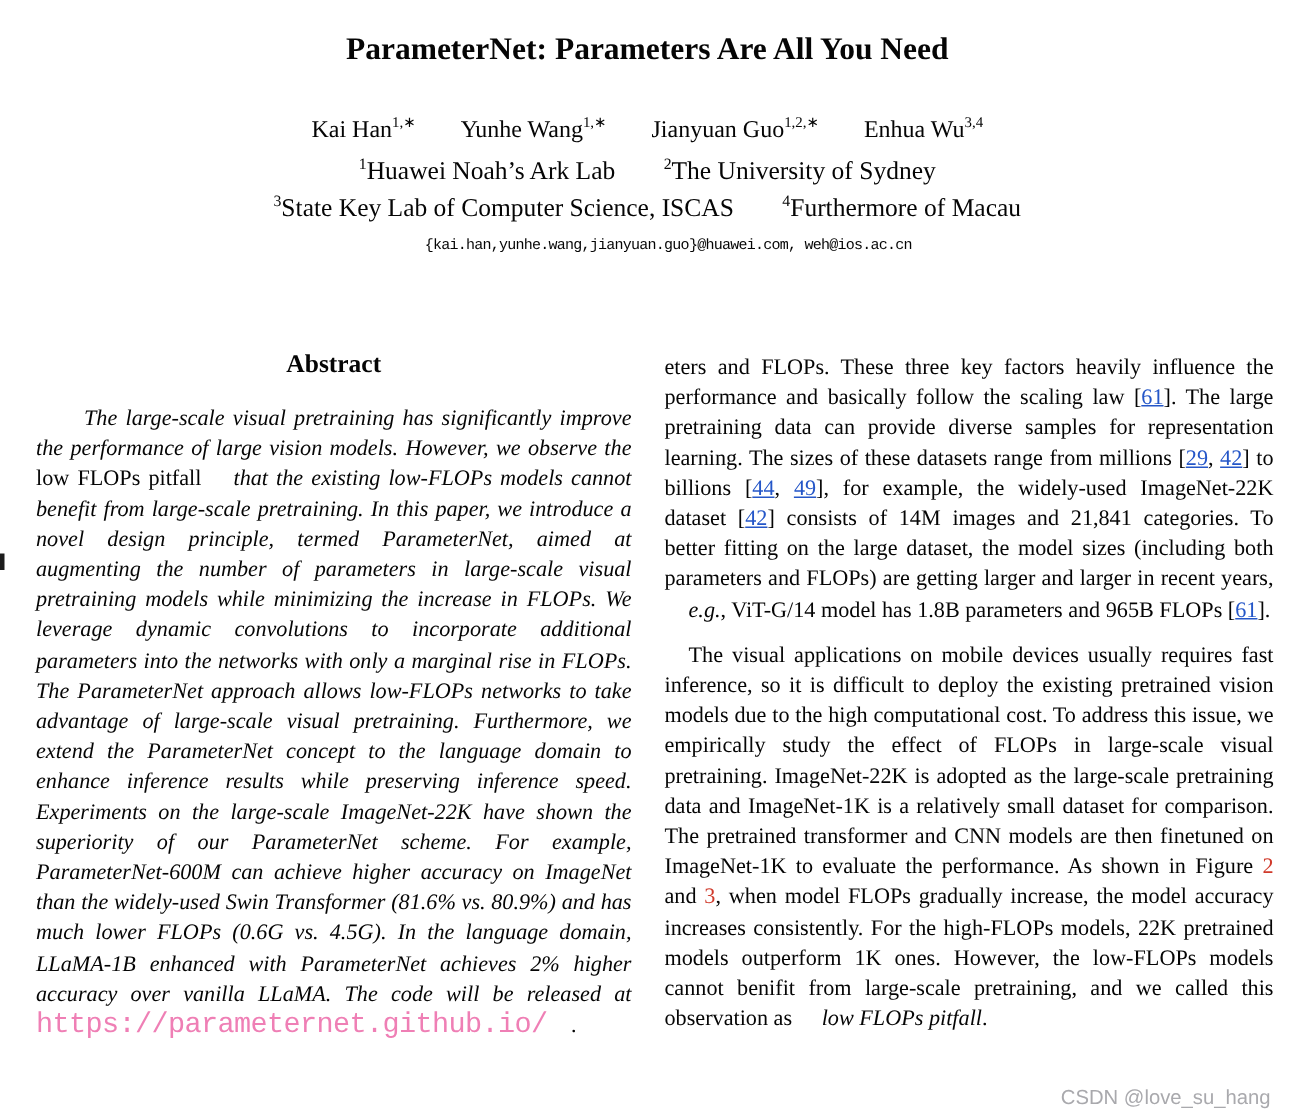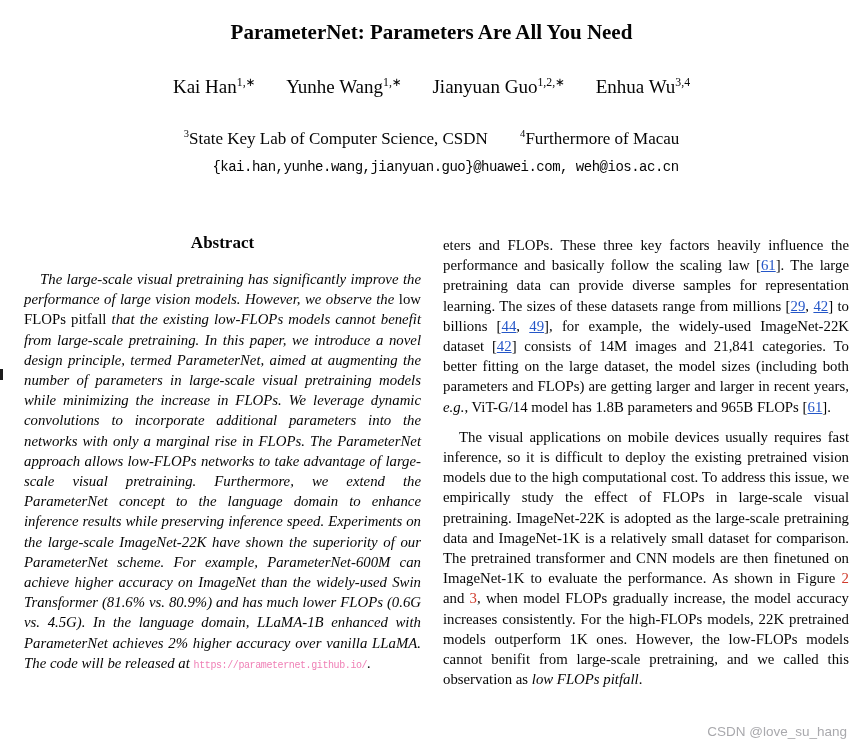--- a/index.html
+++ b/index.html
@@ -8,52 +8,52 @@
     position:relative; width:863px; height:746px; background:#ffffff;
     font-family:"Liberation Serif", serif; color:#050505; overflow:hidden;
     margin:0 auto;
   }
   .title {
     position:absolute; top:19px; left:0; width:100%; text-align:center;
     font-size:21px; line-height:26px; font-weight:bold;
   }
   .authors-line {
     position:absolute; top:76px; left:0; width:100%; text-align:center;
-    font-size:19px; line-height:22px;
+    font-size:16px; line-height:22px;
   }
   .author + .author { margin-left:26px; }
   .affil-line { position:absolute; left:0; width:100%; text-align:center; font-size:17px; line-height:22px; }
   .affil-line1 { top:103px; }
   .affil-line2 { top:128px; }
   .affil-item + .affil-item { margin-left:28px; }
   sup { font-size:62%; vertical-align:super; line-height:0; }
   .emails {
     position:absolute; top:159px; left:0; width:100%; text-align:center;
-    font-family:"Liberation Mono", monospace; font-size:14px; letter-spacing:-0.5px;padding-left:28px;
+    font-family:"Liberation Mono", monospace; font-size:10px; letter-spacing:-0.5px;padding-left:28px;
   }
   .columns { position:absolute; top:228px; left:24px; display:flex; gap:22px; }
   .col-left  { width:397px; }
   .col-right { width:406px; padding-top:7px; }
   .abstract-heading {
     text-align:center; font-size:17px; font-weight:bold;
     padding-top:5px; margin-bottom:16px;
   }
   p.body {
     font-size:14.8px; line-height:20.2px; text-align:justify;
   }
   .col-left p.body { font-style:italic; }
   .indent { text-indent:16px; }
   .para2 { margin-top:10px; }
   span.rm { font-style:normal; }
-  span.it { font-style:italic; }
+  span.it { font-style:italic;margin-left:16px; }
   span.cite { color:var(--citation-blue, #2456c8);text-decoration:underline; }
   span.fig  { color:var(--figure-red, #d03a2b); }
   span.url  {
     color:var(--url-pink, #ef7fb5); font-style:normal;
-    font-family:"Liberation Mono", monospace; font-size:10px; letter-spacing:-0.4px;
+    font-family:"Liberation Mono", monospace; font-size:19px; letter-spacing:-0.4px;
   }
   .watermark {
     position:absolute; right:16px; bottom:7px;
     font-family:"Liberation Sans", sans-serif; font-size:13.5px;
     color:var(--watermark-gray, #a9a9ad);
     text-align:right;
   }
   .edge-mark { position:absolute; left:0; top:369px; width:3px; height:11px; background:#1c1c1c; }
 </style>
 </head>
@@ -63,23 +63,27 @@
 
   <h1 class="title">ParameterNet: Parameters Are All You Need</h1>
 
   <div class="authors-line">
     <span class="author"><span>Kai Han</span><sup>1,∗</sup></span>
     <span class="author"><span>Yunhe Wang</span><sup>1,∗</sup></span>
     <span class="author"><span>Jianyuan Guo</span><sup>1,2,∗</sup></span>
     <span class="author"><span>Enhua Wu</span><sup>3,4</sup></span>
   </div>
 
+  <div class="affil-line affil-line1">
+    <span class="affil-item"><sup>1</sup><span>Huawei Noah’s Ark Lab</span></span>
+    <span class="affil-item"><sup>2</sup><span>The University of Sydney</span></span>
+  </div>
 
   <div class="affil-line affil-line2">
-    <span class="affil-item"><sup>3</sup><span>State Key Lab of Computer Science, CSDN</span></span>
+    <span class="affil-item"><sup>3</sup><span>State Key Lab of Computer Science, ISCAS</span></span>
     <span class="affil-item"><sup>4</sup><span>Furthermore of Macau</span></span>
   </div>
 
   <div class="emails">{kai.han,yunhe.wang,jianyuan.guo}@huawei.com, weh@ios.ac.cn</div>
 
   <div class="columns">
     <div class="col-left">
       <h2 class="abstract-heading">Abstract</h2>
       <p class="body indent"><span class="it">The large-scale visual pretraining has significantly improve the performance of large vision models. However, we observe the </span><span class="rm">low FLOPs pitfall</span><span class="it"> that the existing low-FLOPs models cannot benefit from large-scale pretraining. In this paper, we introduce a novel design principle, termed ParameterNet, aimed at augmenting the number of parameters in large-scale visual pretraining models while minimizing the increase in FLOPs. We leverage dynamic convolutions to incorporate additional parameters into the networks with only a marginal rise in FLOPs. The ParameterNet approach allows low-FLOPs networks to take advantage of large-scale visual pretraining. Furthermore, we extend the ParameterNet concept to the language domain to enhance inference results while preserving inference speed. Experiments on the large-scale ImageNet-22K have shown the superiority of our ParameterNet scheme. For example, ParameterNet-600M can achieve higher accuracy on ImageNet than the widely-used Swin Transformer (81.6% vs. 80.9%) and has much lower FLOPs (0.6G vs. 4.5G). In the language domain, LLaMA-1B enhanced with ParameterNet achieves 2% higher accuracy over vanilla LLaMA. The code will be released at </span><span class="url">https://parameternet.github.io/</span><span class="it">.</span></p>
     </div>

